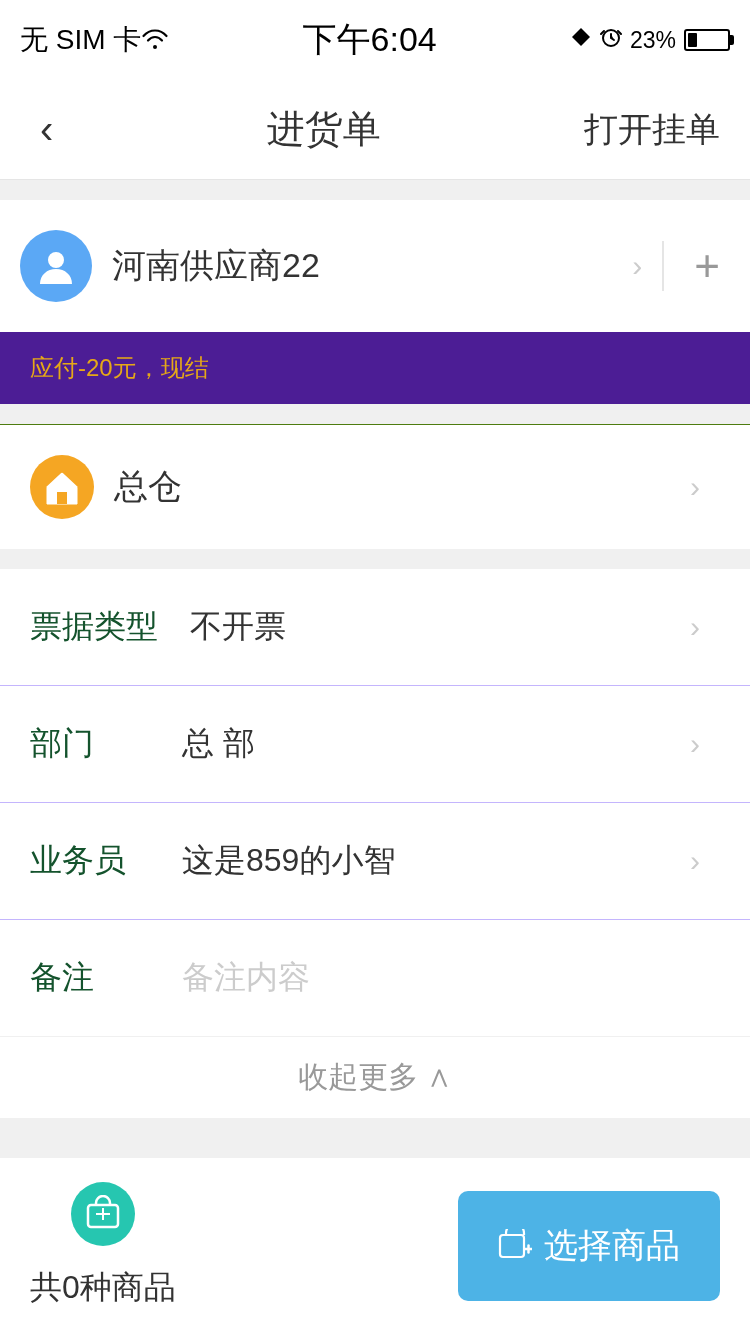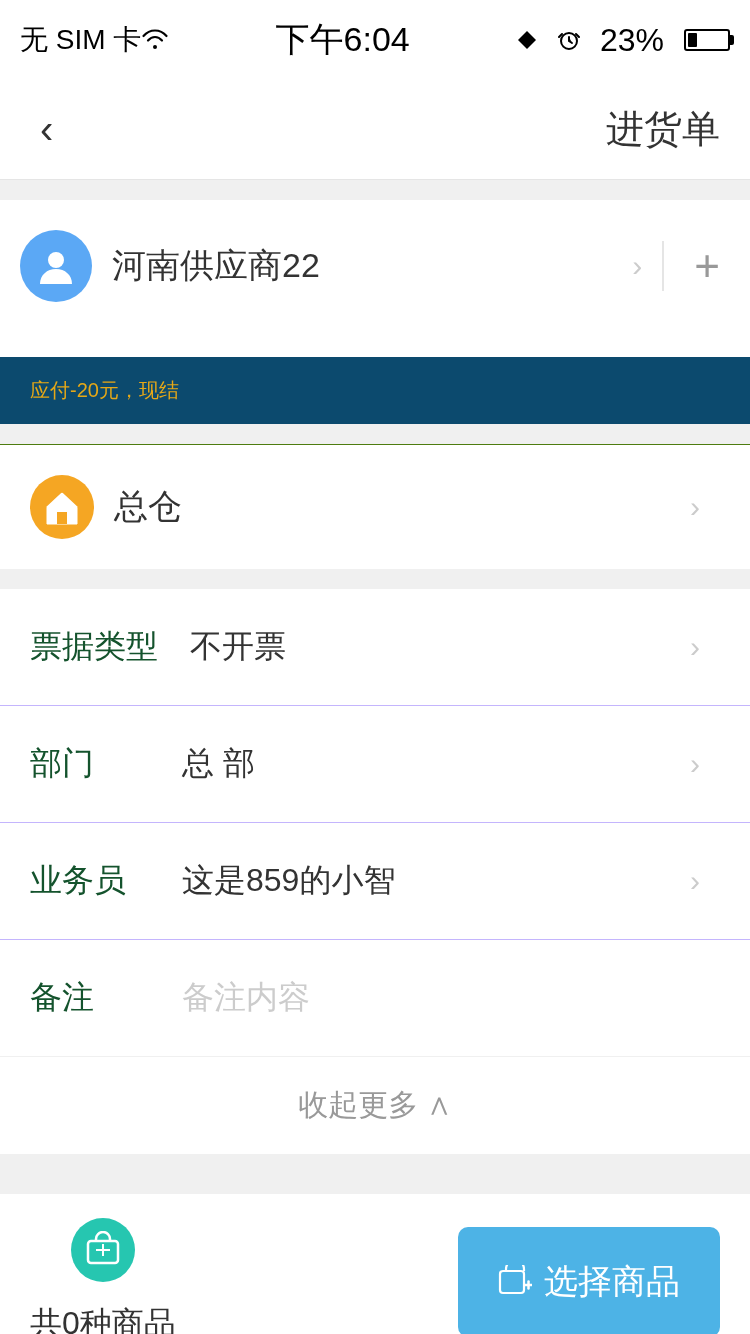--- a/index.html
+++ b/index.html
@@ -20,21 +20,21 @@
       background: #fff;
       display: flex;
       align-items: center;
       justify-content: space-between;
       padding: 0 20px;
       font-size: 28px;
       color: #000;
     }
     .status-left { display: flex; align-items: center; }
     .status-center { font-size: 34px; font-weight: 500; }
-    .status-right { display: flex; align-items: center; gap: 20px; font-size: 32px; }
+    .status-right { display: flex; align-items: center; gap: 8px; font-size: 23px; }
     .battery-icon {
       display: inline-flex; align-items: center;
       border: 2px solid #000; border-radius: 3px;
       width: 46px; height: 22px; padding: 2px; position: relative;
     }
     .battery-icon::after {
       content: '';
       position: absolute; right: -6px; top: 50%; transform: translateY(-50%);
       width: 4px; height: 10px; background: #000; border-radius: 0 2px 2px 0;
     }
@@ -117,25 +117,24 @@
     }
     .add-btn {
       font-size: 44px;
       color: #999;
       cursor: pointer;
       padding: 0 10px;
     }
 
     
     .notice-bar {
-      background: #0c4a6e;
+      background: #4c1d95;
       padding: 20px 30px;
-      font-size: 20px;
+      font-size: 24px;
       color: #e6a817;
-      margin-top: 25px;
     }
 
     
     .warehouse-row {
       display: flex;
       align-items: center;
       padding: 30px 30px;
       background: #fff;
       border-top: 1px solid #4d7c0f;
     }
@@ -174,21 +173,21 @@
       margin-left: 32px;
     }
     .info-value.placeholder {
       color: #ccc;
     }
 
     
     .collapse-bar {
       background: #fff;
       border-top: 1px solid #f0f0f0;
-      padding: 28px 0;
+      padding: 20px 0;
       text-align: center;
       font-size: 30px;
       color: #999;
       cursor: pointer;
     }
 
     
     .bottom-section {
       width: 100%;
       background: #fff;
@@ -266,20 +265,21 @@
     <span>23%</span>
     <span class="battery-icon">
       <span class="battery-fill"></span>
     </span>
   </div>
 </div>
 
 <div class="nav-bar">
   <span class="nav-back">‹</span>
   <span class="nav-title">进货单</span>
+  <span class="nav-action">打开挂单</span>
 </div>
 
 <div class="content-area">
 
   <div class="section-divider"></div>
 
   <div class="card-section">
     <div class="supplier-row">
       <div class="supplier-avatar">
         <svg viewBox="0 0 44 44">

